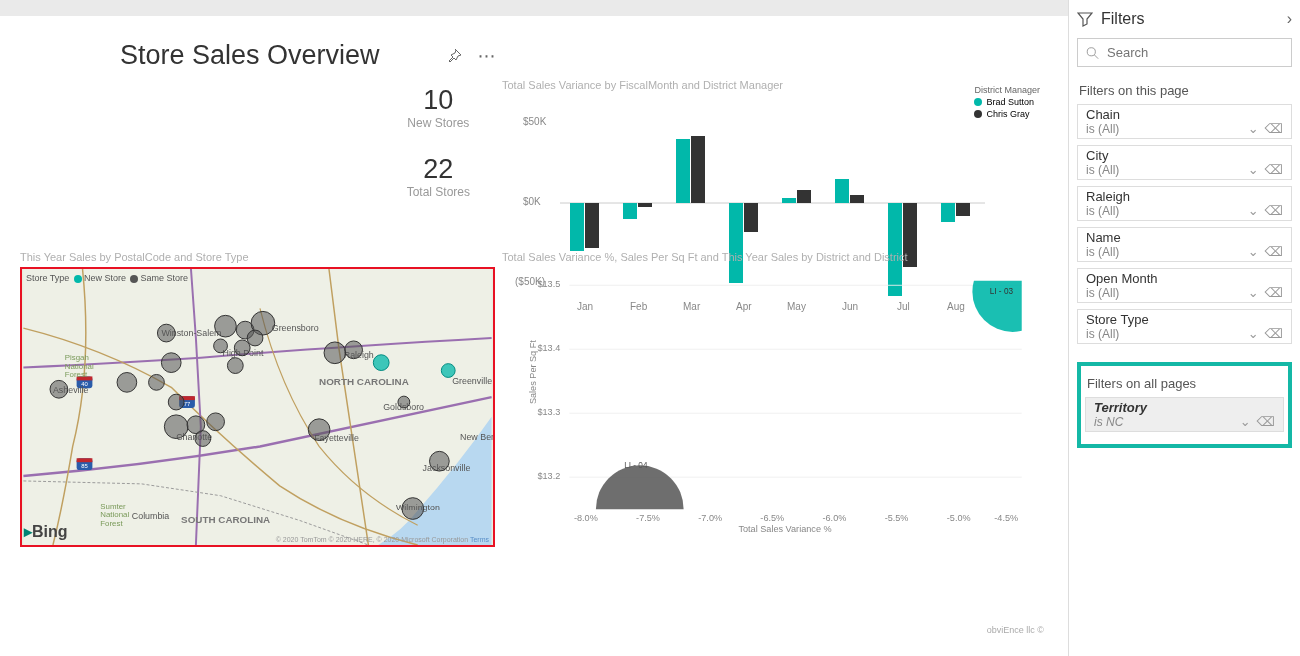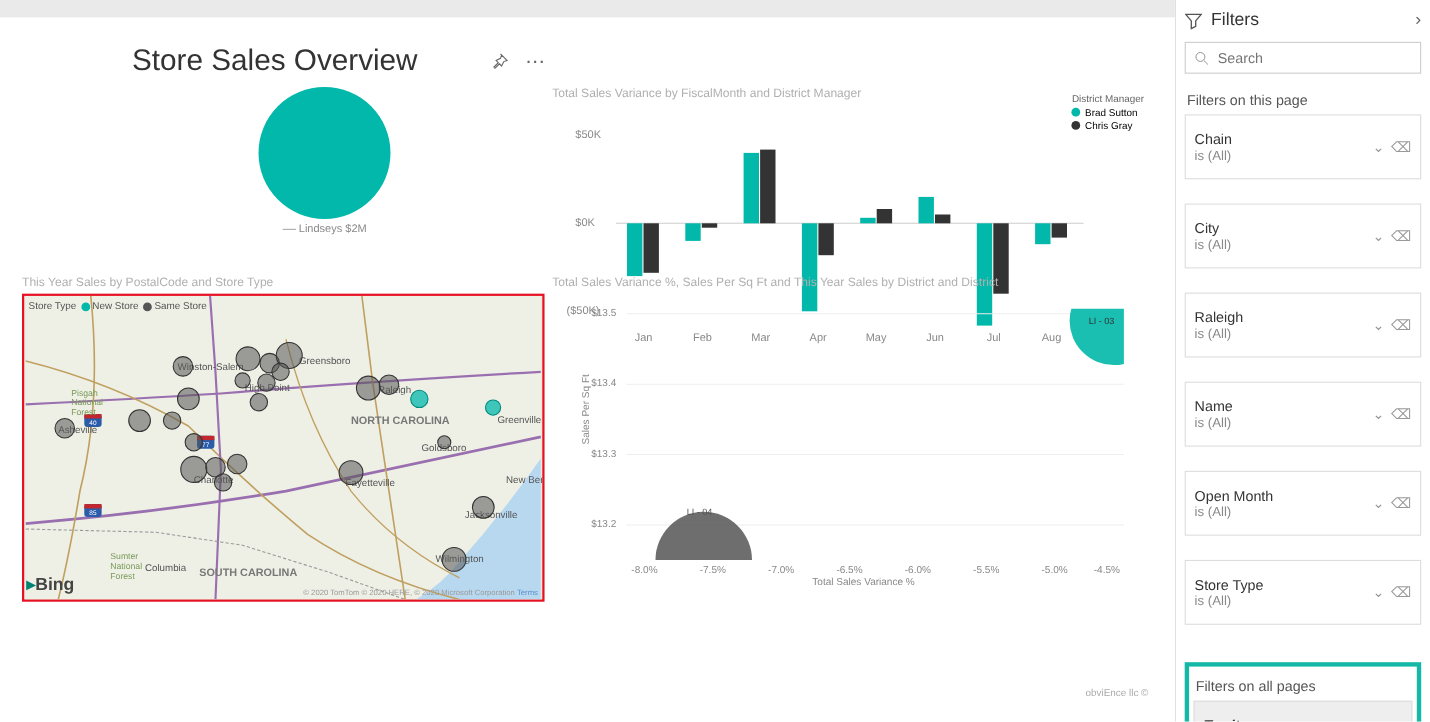--- a/index.html
+++ b/index.html
@@ -37,21 +37,21 @@
 .scatter-chart { position: relative; height: 100%; }
 .obv { position: absolute; right: 4px; bottom: 2px; font-size: 9px; color: #aaa; }
 
 .filters-pane { width: 232px; border-left: 1px solid #ddd; background: #fff; display: flex; flex-direction: column; padding: 10px 8px; }
 .fp-header { display: flex; align-items: center; gap: 8px; margin-bottom: 10px; }
 .fp-title { font-size: 16px; color: #333; flex: 1; }
 .fp-chev { color: #666; }
 .search-box { display: flex; align-items: center; border: 1px solid #ccc; padding: 6px 8px; margin-bottom: 12px; gap: 8px; }
 .search-box input { border: none; outline: none; flex: 1; font-size: 13px; }
 .section-lbl { font-size: 13px; color: #555; margin: 4px 0 6px 2px; }
-.filter-card { border: 1px solid #ddd; padding: 14px 8px; margin-bottom: 22px; display: flex; align-items: center; background: #fff; }
+.filter-card { border: 1px solid #ddd; padding: 2px 8px; margin-bottom: 6px; display: flex; align-items: flex-end; background: #fff; }
 .filter-card .ftxt { flex: 1; }
 .fname { font-size: 13px; color: #333; }
 .fval { font-size: 12px; color: #888; }
 .ficons { display: flex; gap: 6px; color: #999; font-size: 13px; }
 .ficons span { cursor: pointer; }
 .all-pages-box { border: 4px solid #14b8a6; padding: 6px 4px; margin-top: 12px; }
 .territory-card { background: #eee; }
 .territory-card .fname { font-style: italic; font-weight: 600; }
 .territory-card .fval { font-style: italic; }
 .map-bubble { fill: #555; fill-opacity: 0.55; stroke: #333; stroke-width: 1; }
@@ -68,26 +68,25 @@
         <div class="report-title">Store Sales Overview</div>
         <svg class="pin" viewBox="0 0 16 16">
             <path d="M9 1l6 6-3 1-2 4-2-2-4 4-1-1 4-4-2-2 4-2 1-3z" fill="none" stroke="#666" stroke-width="1"></path>
           </svg>
         <span class="more">⋯</span>
       </div>
 
       <div class="grid">
 
         <div class="cell">
-          <div class="donut-wrap">
-            <div class="donut"></div>
-            <div class="donut-legend">
-                <span class="legend-line"></span>
-                <span>Lindseys $2M</span>
-              </div>
+          <div class="kpi-col">
+            <div class="kpi-num">10</div>
+            <div class="kpi-lbl">New Stores</div>
+            <div class="kpi-num">22</div>
+            <div class="kpi-lbl">Total Stores</div>
           </div>
         </div>
 
         <div class="cell bar-chart">
           <div class="vis-title">Total Sales Variance by FiscalMonth and District Manager</div>
           <div class="bar-legend">
             <div style="font-size:9px;color:#666;margin-bottom:2px">District Manager</div>
             <div class="srow">
                 <span class="sw" style="background:#01b8aa"></span>
                 <span>Brad Sutton</span>

